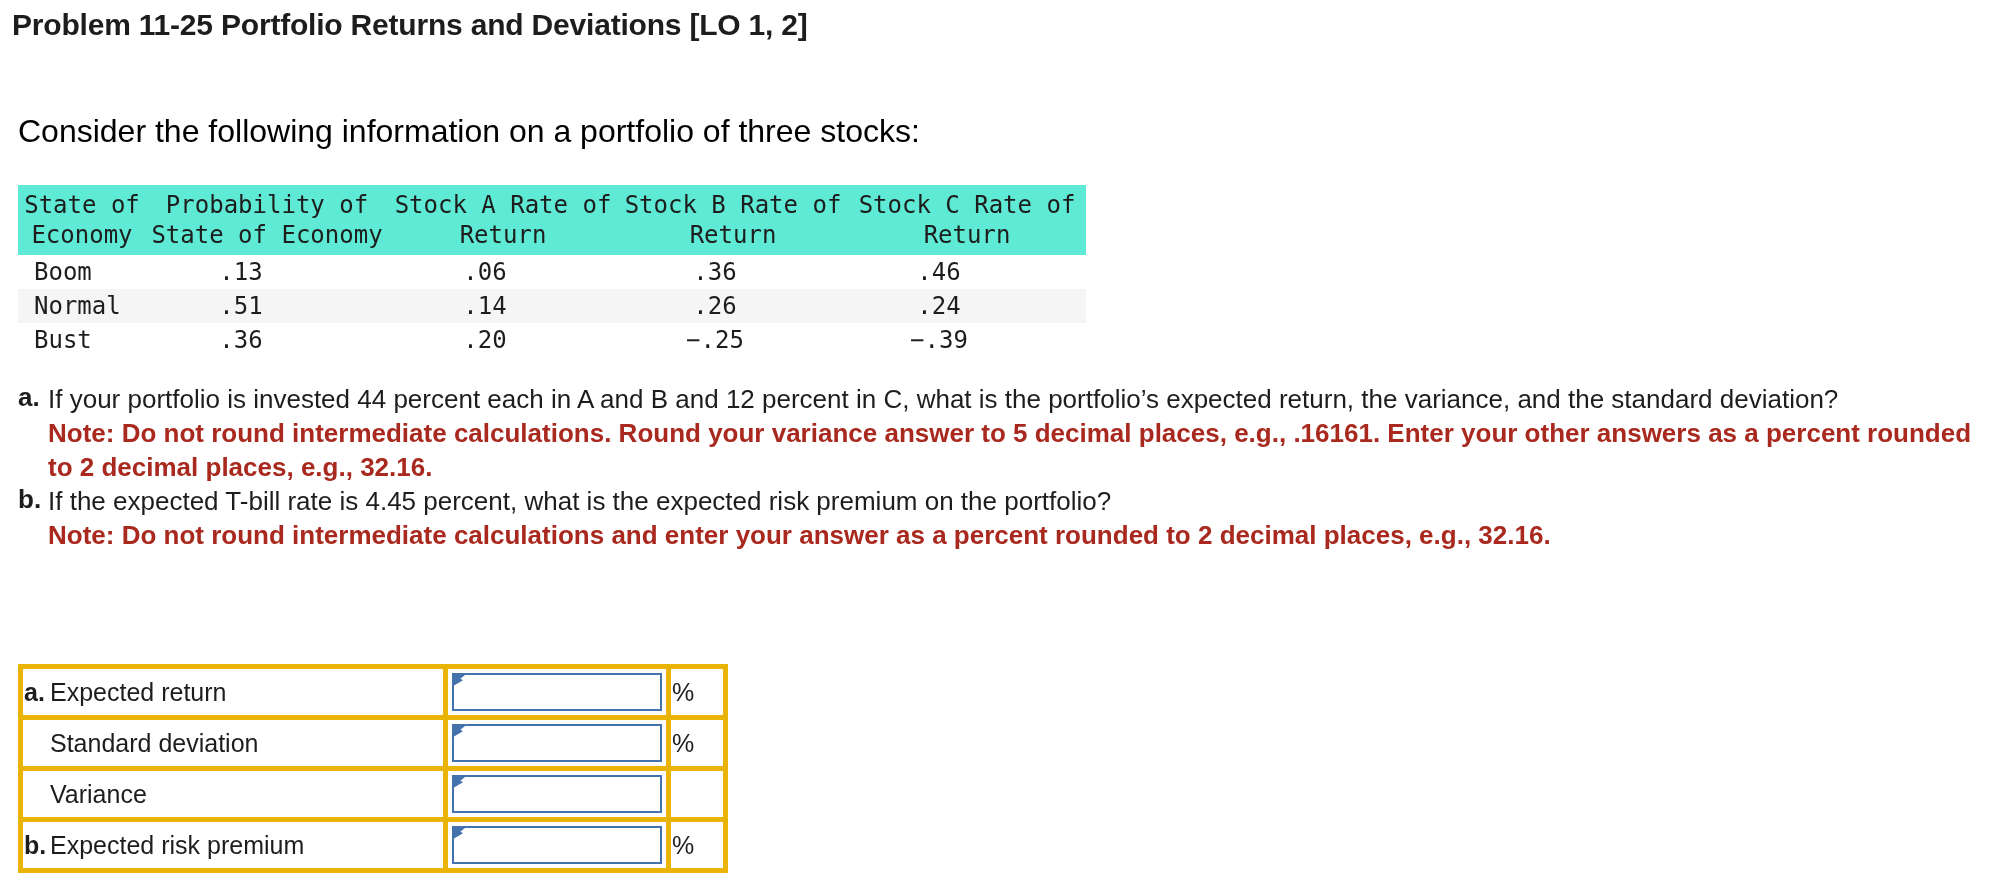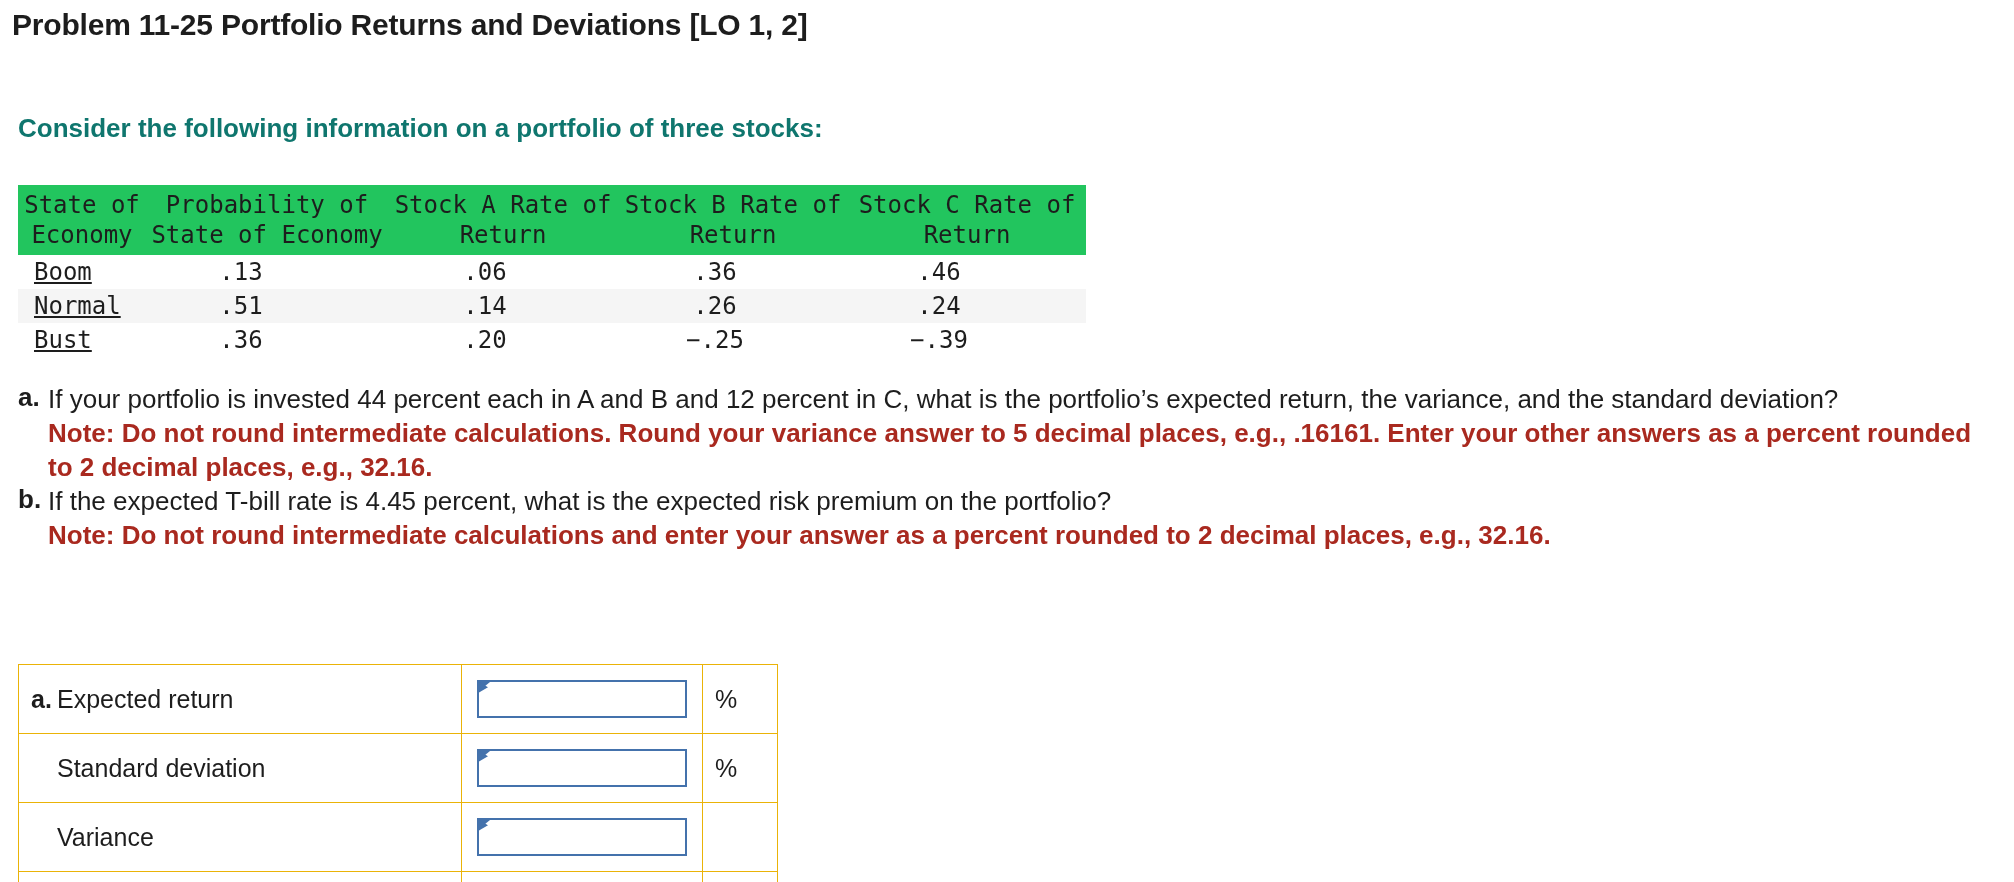--- a/index.html
+++ b/index.html
@@ -27,24 +27,23 @@
     letter-spacing: -0.2px;
     color: #1d1d1d;
     white-space: nowrap;
   }
 
   
   #intro-text {
     position: absolute;
     left: 18px;
     top: 113px;
-    font-size: 26px;
-    color: #0f766e;
-    white-space: nowrap;
-    font-weight: bold;
+    font-size: 32px;
+    color: #000000;
+    white-space: nowrap;
   }
 
   
   #data-table {
     position: absolute;
     left: 18px;
     top: 185px;
     border-collapse: collapse;
     font-family: "DejaVu Sans Mono", "Liberation Mono", monospace;
     font-size: 24px;
@@ -54,21 +53,21 @@
   #data-table th,
   #data-table td {
     padding: 0;
     margin: 0;
     border: none;
     line-height: 30px;
     font-weight: normal;
     vertical-align: middle;
   }
   #data-table thead tr {
-    background: #22c55e;
+    background: #5eead4;
   }
   #data-table thead th {
     text-align: center;
     padding-top: 5px;
     padding-bottom: 5px;
   }
   #data-table thead th .hdr-line {
     display: block;
     white-space: nowrap;
   }
@@ -82,21 +81,20 @@
   }
   .col-state   { width: 128px; }
   .col-prob    { width: 242px; }
   .col-a       { width: 230px; }
   .col-b       { width: 230px; }
   .col-c       { width: 238px; }
 
   #data-table tbody td.state-cell {
     text-align: left;
     padding-left: 16px;
-    text-decoration: underline;
   }
   #data-table tbody td.num-cell {
     text-align: center;
     padding-right: 36px;
   }
   #data-table tbody td.num-cell.c-cell {
     padding-right: 56px;
   }
   #data-table tbody td.num-cell.prob-cell {
     padding-right: 52px;
@@ -138,22 +136,22 @@
   
   #answer-table {
     position: absolute;
     left: 18px;
     top: 664px;
     border-collapse: collapse;
     font-size: 25px;
     color: #1d1d1d;
   }
   #answer-table td {
-    border: 1px solid #eab308;
-    padding: 12px;
+    border: 5px solid #eab308;
+    padding: 1px;
     height: 44px;
     vertical-align: middle;
   }
   td.label-cell {
     width: 418px;
     padding-left: 6px;
     white-space: nowrap;
   }
   td.label-cell .lbl-marker {
     font-weight: bold;

